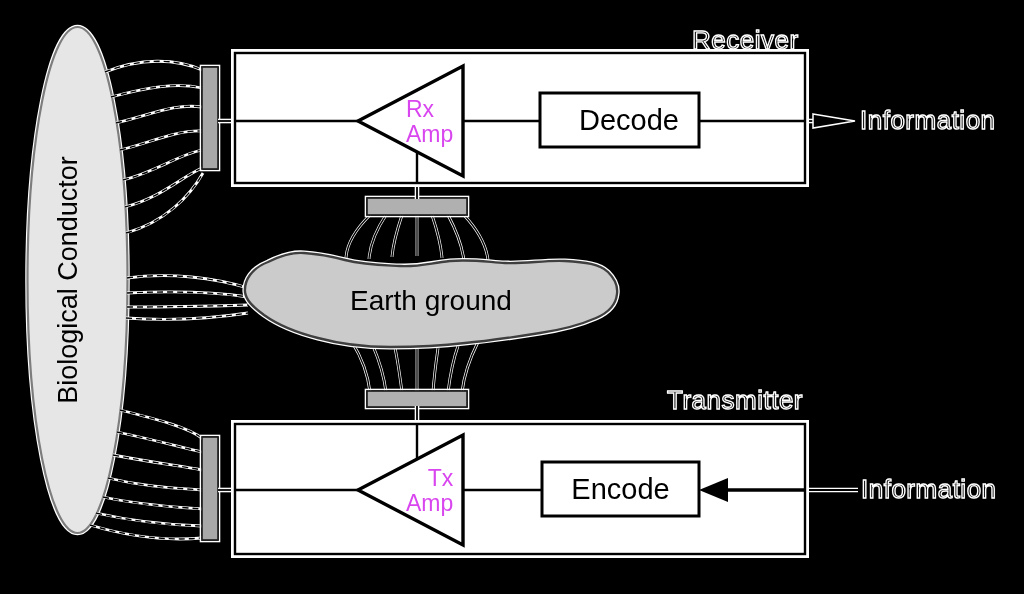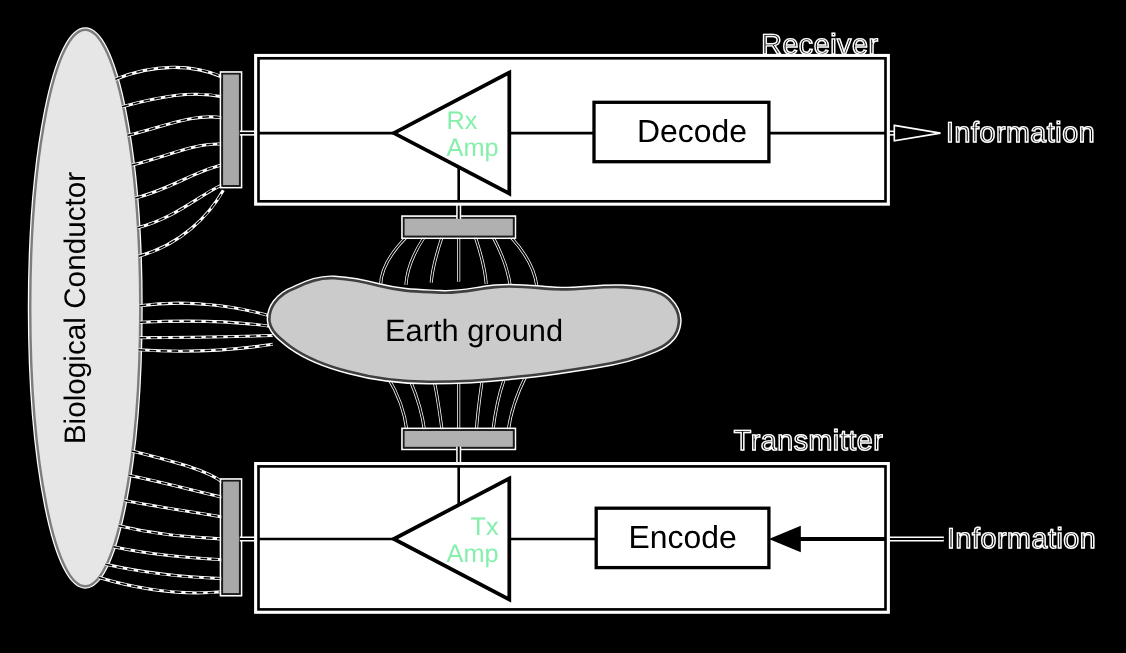--- a/index.html
+++ b/index.html
@@ -1,21 +1,21 @@
 <!DOCTYPE html>
 <html><head>
 <meta charset="utf-8">
 <style>
   html,body{margin:0;padding:0;background:#000;}
   #stage{
     position:relative;width:1024px;height:594px;background:#000000;
     font-family:"Liberation Sans","DejaVu Sans",sans-serif;overflow:hidden;
   }
   #stage svg{position:absolute;left:0;top:0;}
-  .lbl{position:absolute;white-space:nowrap;color:#86efac;}
+  .lbl{position:absolute;white-space:nowrap;color:#d946ef;}
   .outlined{
     color:#050505;
     -webkit-text-stroke:1.3px #ffffff;
     text-shadow:0 0 1px #ffffff;
     font-size:26px;letter-spacing:0.5px;
   }
   .plain{color:#000;}
   .amp{font-size:23px;line-height:25px;text-align:left;}
   .blockbox{
     position:absolute;display:flex;align-items:center;justify-content:center;

